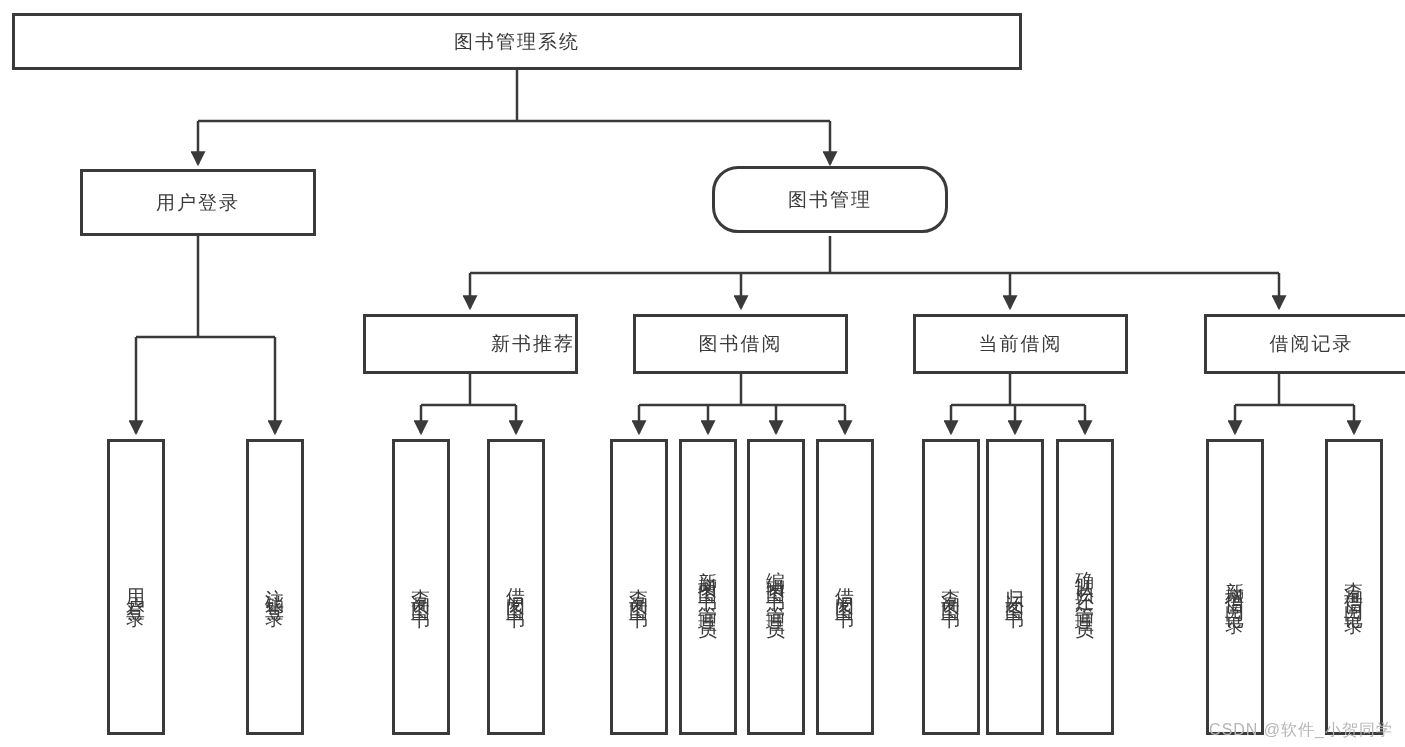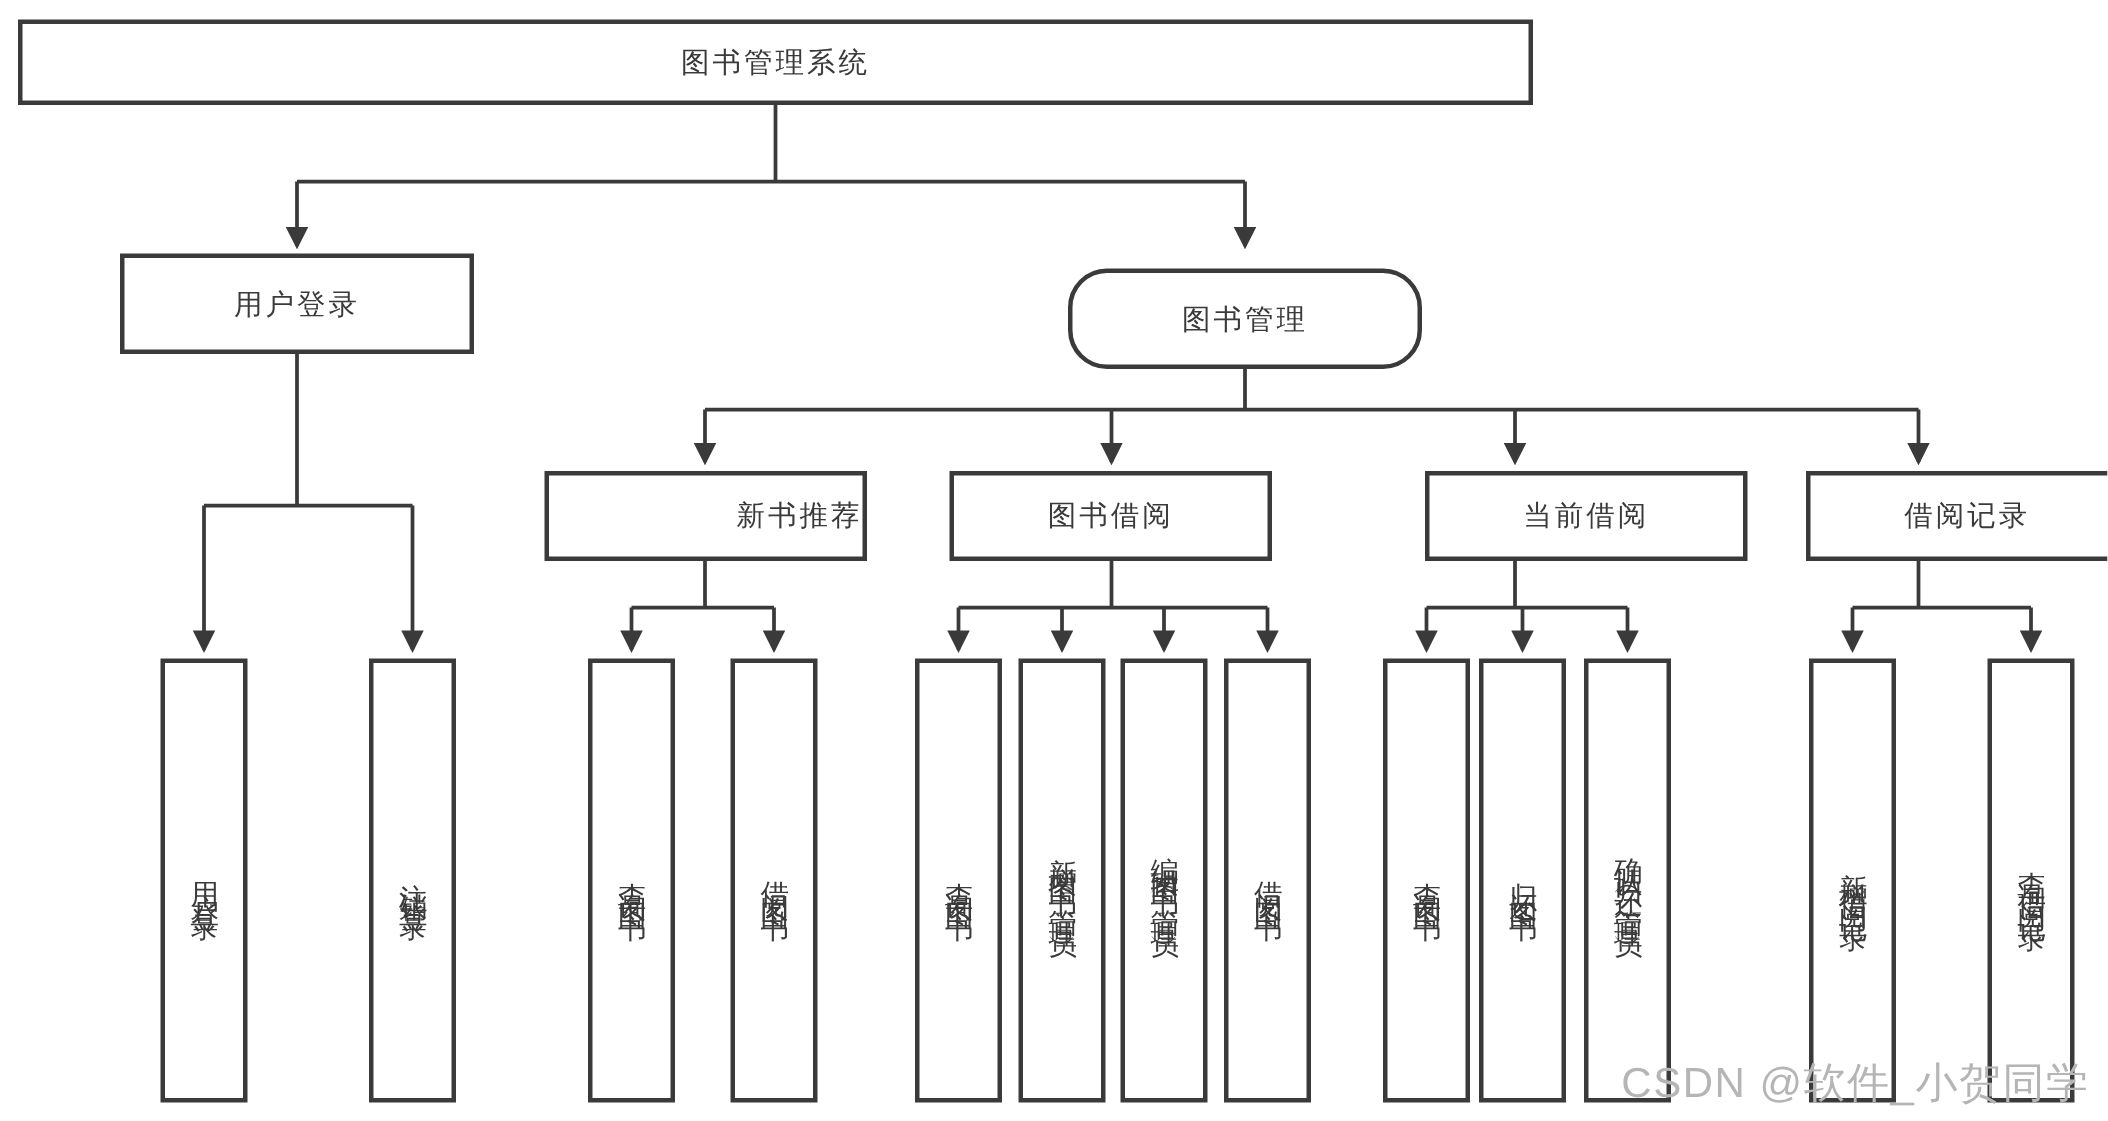--- a/index.html
+++ b/index.html
@@ -25,45 +25,45 @@
     background: #ffffff;
     display: flex;
     align-items: center;
     justify-content: center;
     font-size: 19px;
     letter-spacing: 2px;
     color: #3a3a3a;
   }
   .root  { left: 12px;  top: 13px;  width: 1010px; height: 57px; }
   .l1a   { left: 80px;  top: 169px; width: 236px;  height: 67px; }
-  .l1b   { left: 712px; top: 179px; width: 236px;  height: 67px; border-radius: 26px; }
+  .l1b   { left: 712px; top: 166px; width: 236px;  height: 67px; border-radius: 26px; }
   .l2    { top: 314px; height: 60px; width: 215px; }
   .l2a { left: 363px; justify-content: flex-end; }  .l2b { left: 633px; text-align: right; }
-  .l2c { left: 950px; }  .l2d { left: 1204px; }
+  .l2c { left: 913px; }  .l2d { left: 1204px; }
   .leaf  { top: 439px; height: 296px; width: 58px; }
   .leaf .vtext {
     writing-mode: vertical-lr;
     text-orientation: mixed;
     letter-spacing: 7px;
     font-size: 19px;
     line-height: 1;
     white-space: nowrap;
   }
   .f1  { left: 107px; }  .f2  { left: 246px; }
   .f3  { left: 392px; }  .f4  { left: 487px; }
   .f5  { left: 610px; }  .f6  { left: 679px; }
   .f7  { left: 747px; }  .f8  { left: 816px; }
   .f9  { left: 922px; }  .f10 { left: 986px; }
   .f11 { left: 1056px; } .f12 { left: 1206px; }
   .f13 { left: 1325px; }
   .watermark {
     position: absolute;
     right: 12px;
     bottom: 6px;
-    font-size: 28px;
+    font-size: 16px;
     letter-spacing: 1px;
     color: #b5b5b5;
     background: transparent;
   }
 </style>
 </head>
 <body>
 
 <div class="stage">
 

